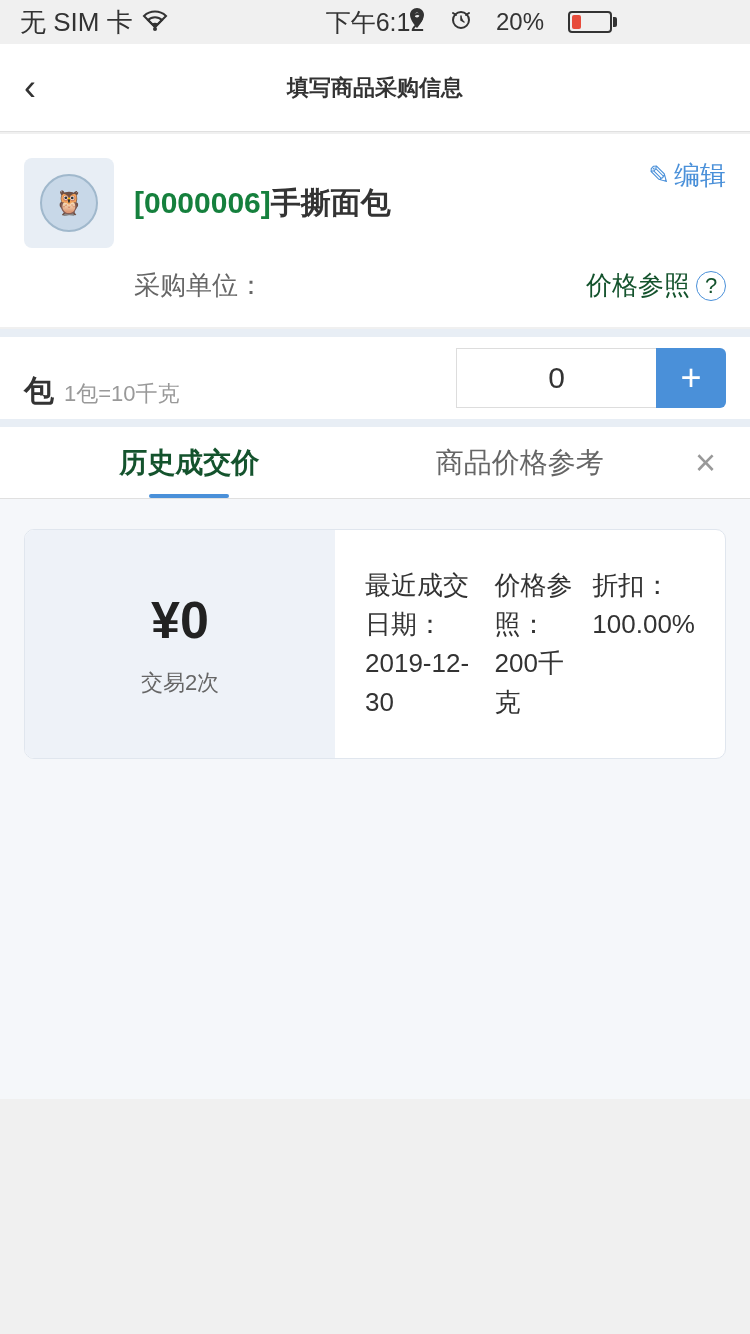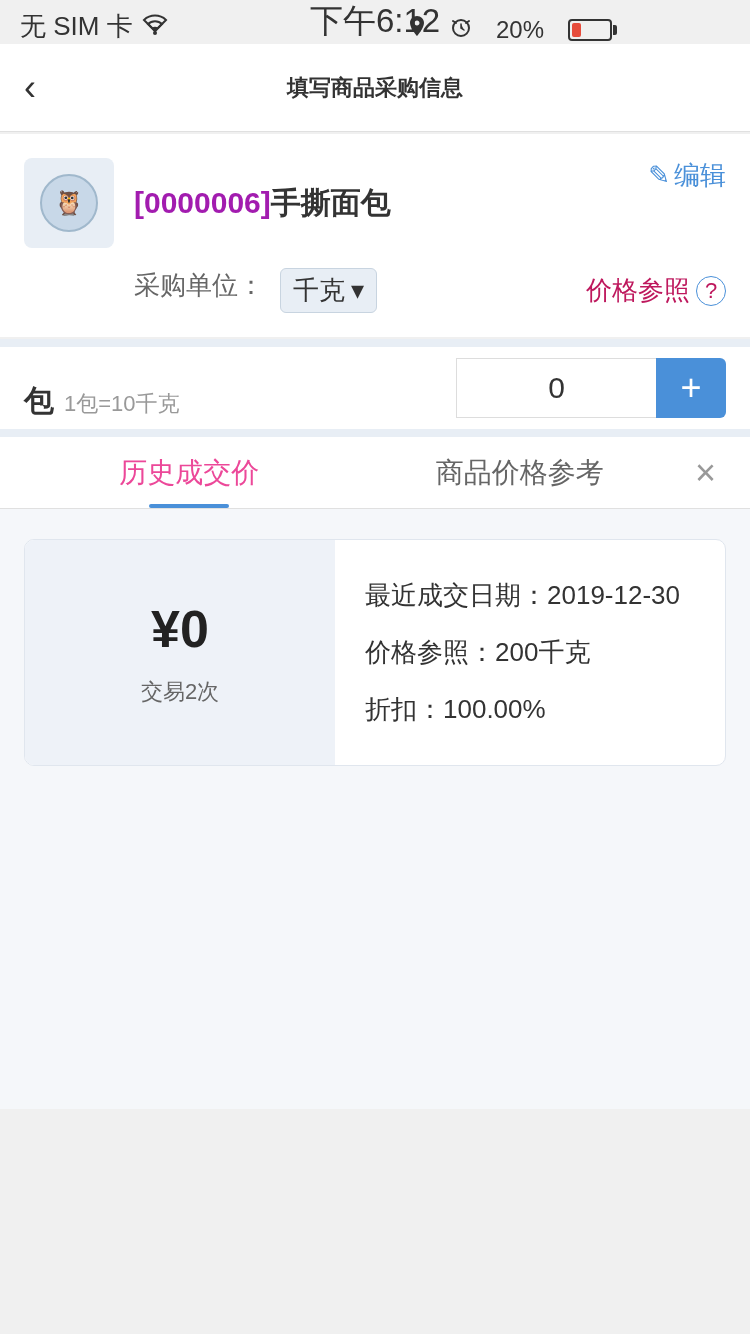--- a/index.html
+++ b/index.html
@@ -12,33 +12,33 @@
       font-size: 28px;
       color: #333;
     }
 
     
     .status-bar {
       width: 632px;
       height: 44px;
       background: #f0f0f0;
       display: flex;
-      align-items: flex-end;
+      align-items: center;
       justify-content: space-between;
       padding: 0 20px;
       font-size: 26px;
       font-weight: 500;
     }
     .status-left {
       display: flex;
       align-items: center;
       gap: 8px;
     }
     .status-center {
-      font-size: 33px;
+      font-size: 25px;
       font-weight: 500;
       position: absolute;
       left: 50%;
       transform: translateX(-50%);
     }
     .status-right {
       display: flex;
       align-items: center;
       gap: 24px;
       font-size: 24px;
@@ -148,21 +148,21 @@
       background: #e8eef5;
       border: 1px solid #c8d4e0;
       border-radius: 6px;
       padding: 4px 12px;
       font-size: 26px;
       color: #333;
       gap: 6px;
       cursor: pointer;
     }
     .price-ref {
-      color: #be185d;
+      color: #14532d;
       font-size: 26px;
       display: flex;
       align-items: center;
       gap: 6px;
       cursor: pointer;
     }
 
     
     .quantity-row {
       width: 750px;
@@ -238,22 +238,22 @@
       font-size: 28px;
       color: #666;
       cursor: pointer;
       height: 100%;
       display: flex;
       align-items: center;
       justify-content: center;
       position: relative;
     }
     .tab-item.active {
-      color: #ec4899;
-      font-weight: 400;
+      color: #14532d;
+      font-weight: 700;
     }
     .tab-item.active::after {
       content: '';
       position: absolute;
       bottom: 0;
       left: 50%;
       transform: translateX(-50%);
       width: 80px;
       height: 4px;
       background: #4a90d9;
@@ -297,21 +297,20 @@
     }
     .tx-times {
       font-size: 22px;
       color: #666;
       margin-top: 18px;
     }
     .tx-right {
       flex: 1;
       padding: 36px 30px;
       display: flex;
-      flex-direction: column;
       justify-content: center;
       gap: 18px;
     }
     .tx-detail-row {
       font-size: 26px;
       color: #333;
       line-height: 1.5;
     }
   </style>
 </head>
@@ -358,35 +357,31 @@
 <div class="product-card">
   <div class="product-top">
     <div class="product-left">
       <div class="product-image">
         <svg width="60" height="60" viewBox="0 0 60 60" fill="none">
           <circle cx="30" cy="30" r="28" fill="#c8d8e8" stroke="#a0b8cc" stroke-width="2"></circle>
           <text x="30" y="38" text-anchor="middle" font-size="24" fill="#7a9ab0">🦉</text>
         </svg>
       </div>
       <div>
-        <span style="font-size:30px;font-weight:600;color:#a21caf;">[0000006]</span><span style="font-size:30px;font-weight:600;color:#333;">手撕面包</span>
+        <span style="font-size:30px;font-weight:600;color:#15803d;">[0000006]</span><span style="font-size:30px;font-weight:600;color:#333;">手撕面包</span>
       </div>
     </div>
     <div class="edit-btn">
       <span>✎</span>
       <span>编辑</span>
     </div>
   </div>
   <div class="product-unit-row">
-    <div style="display:flex;align-items:flex-start;gap:16px;">
+    <div style="display:flex;align-items:flex-end;gap:5px;">
       <span class="unit-label">采购单位：</span>
-      <div class="unit-select">
-        <span>千克</span>
-        <span>▾</span>
-      </div>
     </div>
     <div class="price-ref">
       <span>价格参照</span>
       <span style="width:30px;height:30px;border:1.5px solid #4a90d9;border-radius:50%;display:flex;align-items:center;justify-content:center;font-size:22px;">?</span>
     </div>
   </div>
 </div>
 
 <div class="quantity-row">
   <div class="quantity-left">

